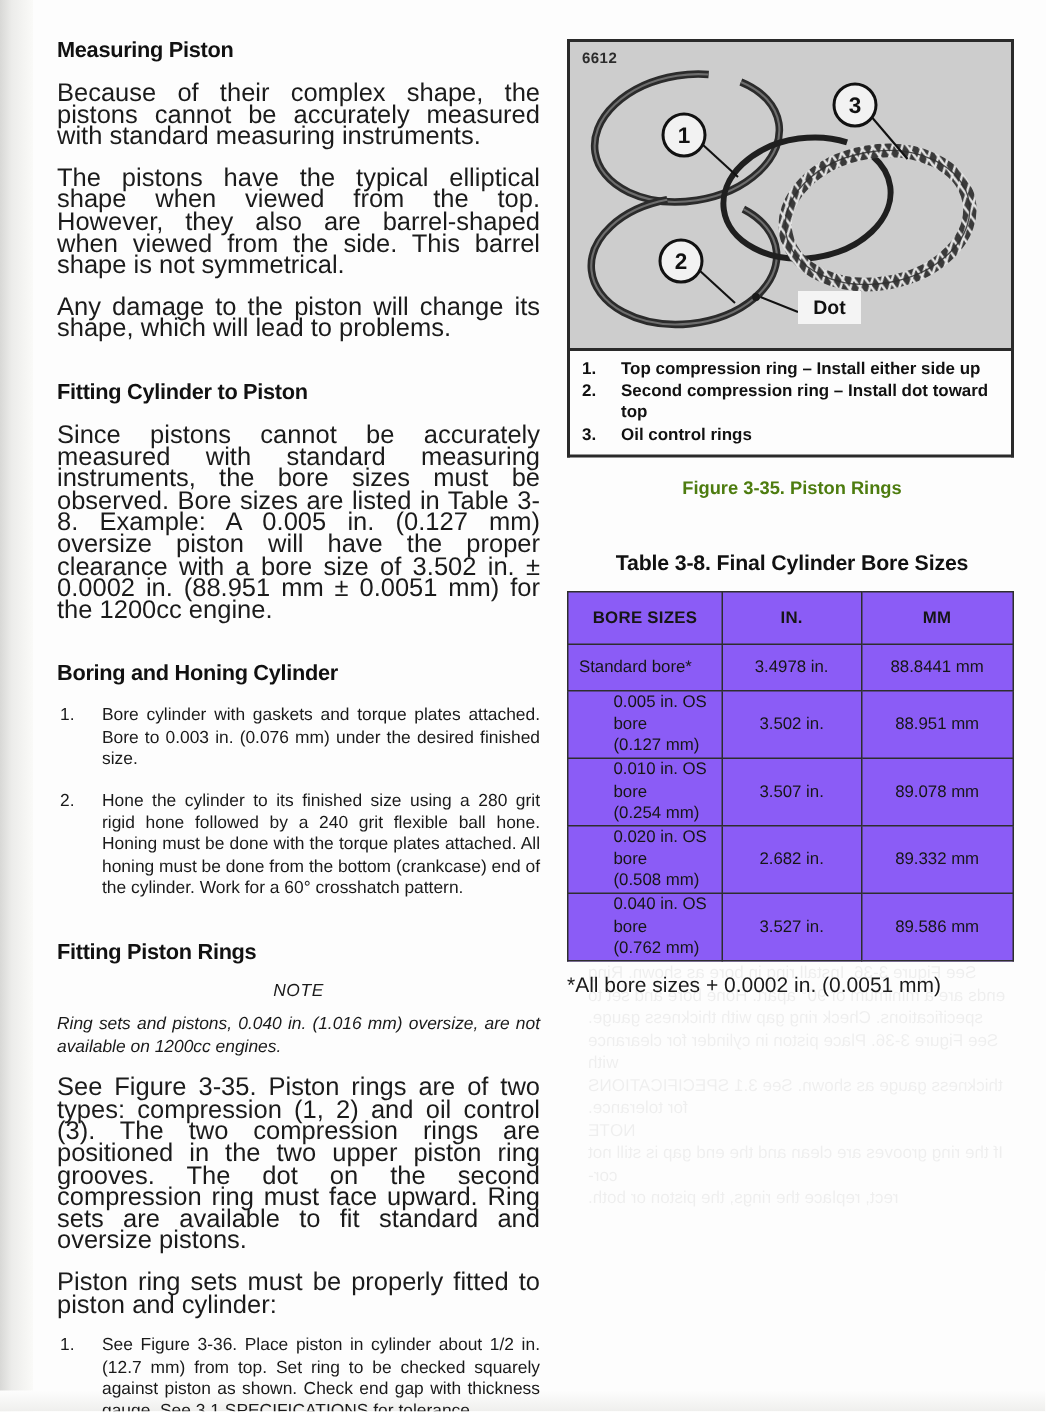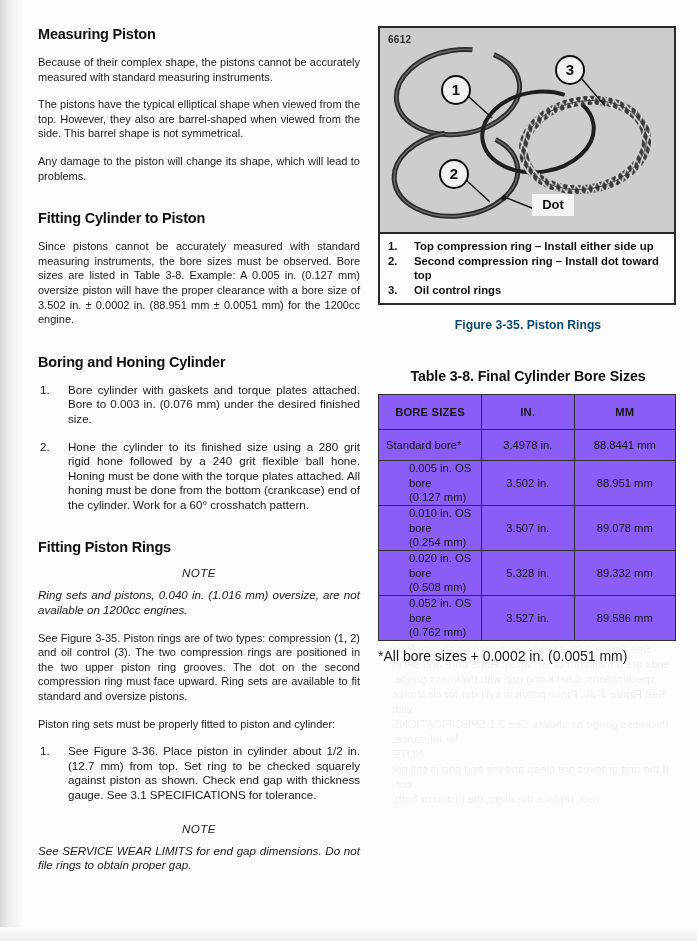--- a/index.html
+++ b/index.html
@@ -48,21 +48,21 @@
   
   h2.sec-head {
     font-size: 14.5px;
     font-weight: bold;
     margin: 0 0 13px 0;
     letter-spacing: -0.2px;
     color: #111;
   }
   h2.sec-head.spaced { margin-top: 27px; }
   p.body {
-    font-size: 11px;
+    font-size: 17px;
     line-height: 14.6px;
     margin: 0 0 13px 0;
     text-align: justify;
     color: #1b1b1b;
   }
   .note-title {
     font-size: 11.6px;
     font-style: italic;
     text-align: center;
     margin: 11px 0 9px 0;
@@ -147,21 +147,21 @@
   }
   .legend-num {
     width: 26px;
     flex: 0 0 26px;
   }
   .fig-caption {
     text-align: center;
     font-size: 12.2px;
     font-weight: bold;
     margin-top: 13px;
-    color: #0c4a6e;
+    color: #4d7c0f;
   }
   
   .table-title {
     text-align: center;
     font-size: 14.2px;
     font-weight: bold;
     margin-top: 36px;
     margin-bottom: 10px;
     color: #111;
     letter-spacing: -0.1px;
@@ -379,26 +379,26 @@
             <span>(0.254 mm)</span>
           </td>
           <td class="cell-val">3.507 in.</td>
           <td class="cell-val">89.078 mm</td>
         </tr>
         <tr>
           <td class="cell-label two-line">
             <span>0.020 in. OS bore</span><br>
             <span>(0.508 mm)</span>
           </td>
-          <td class="cell-val">5.328 in.</td>
+          <td class="cell-val">2.682 in.</td>
           <td class="cell-val">89.332 mm</td>
         </tr>
         <tr>
           <td class="cell-label two-line">
-            <span>0.052 in. OS bore</span><br>
+            <span>0.040 in. OS bore</span><br>
             <span>(0.762 mm)</span>
           </td>
           <td class="cell-val">3.527 in.</td>
           <td class="cell-val">89.586 mm</td>
         </tr>
       </tbody>
     </table>
 
     <div class="table-footnote">*All bore sizes + 0.0002 in. (0.0051 mm)</div>
   </div>

